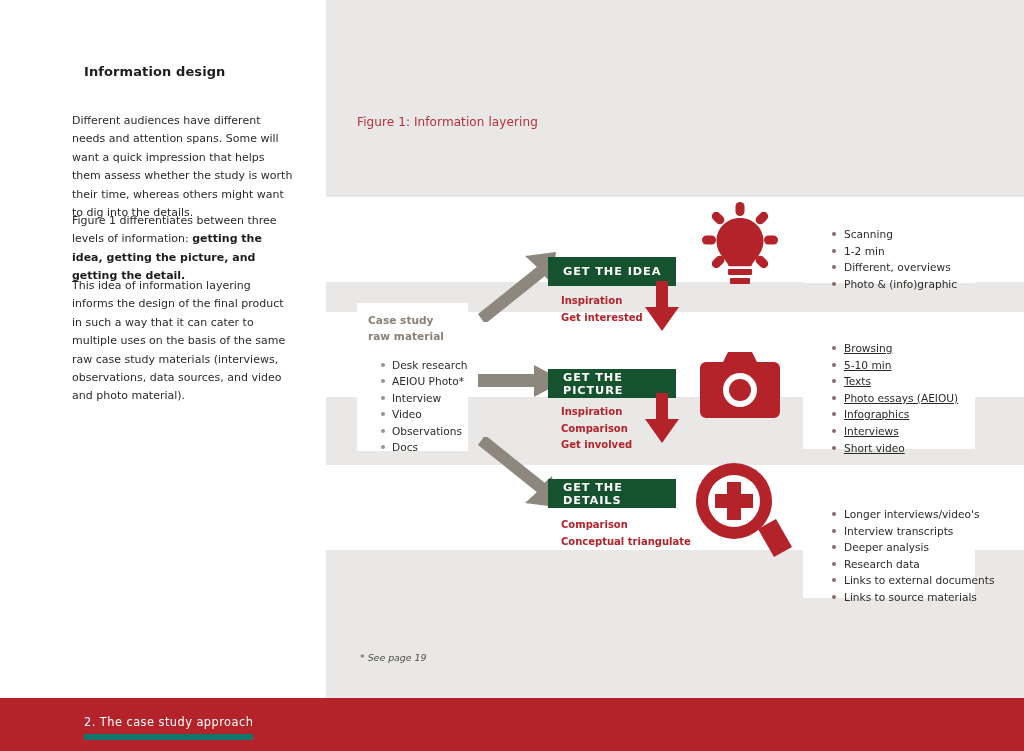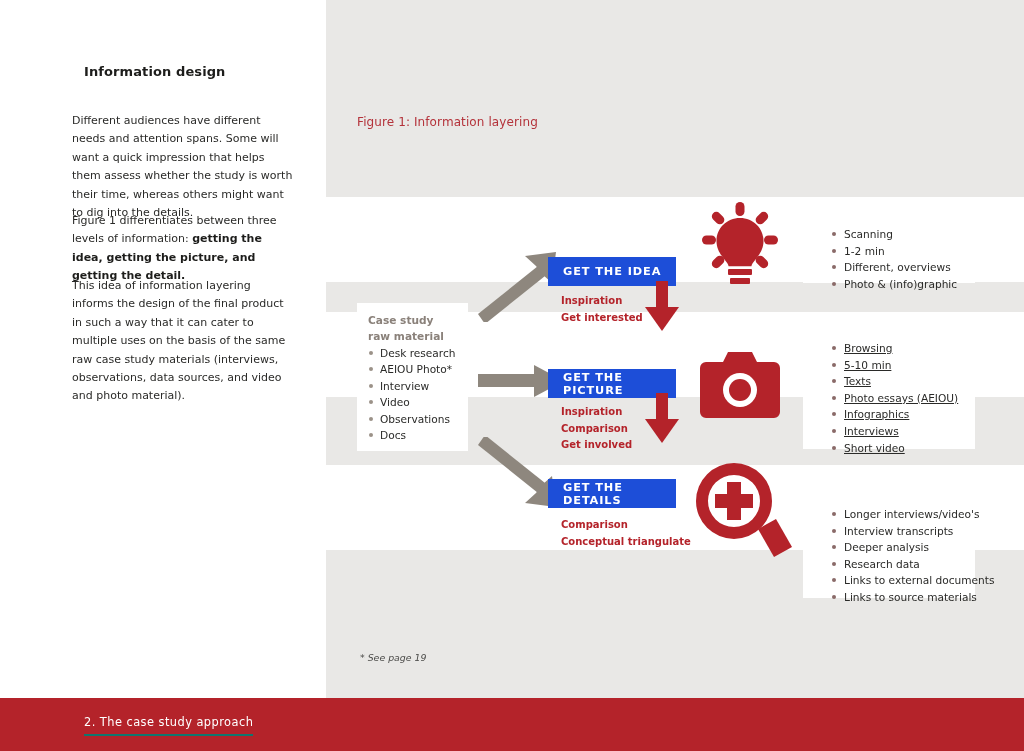--- a/index.html
+++ b/index.html
@@ -52,32 +52,32 @@
   .raw-card{
     position:absolute;left:357px;top:303px;width:111px;height:148px;
     background:#ffffff;
   }
   .raw-head{
     position:absolute;left:368px;top:312px;width:100px;
     font-size:10.6px;font-weight:bold;line-height:16px;color:#8a817a;
   }
   .raw-list{
     position:absolute;left:368px;top:345px;width:110px;
-    margin:0;padding:0;list-style:none;
+    margin:12px;padding:0;list-style:none;
     font-size:10.6px;line-height:16.4px;color:#2a2a28;
   }
   .raw-list li{position:relative;padding-left:12px;}
   .raw-list li::before{
     content:"";position:absolute;left:1px;top:6px;
     width:4px;height:4px;border-radius:50%;background:#9b9288;
   }
 
   
   .red-bar{
-    position:absolute;height:29px;background:#1d4ed8;
+    position:absolute;height:29px;background:#14532d;
     display:flex;align-items:center;
   }
   .red-bar span{
     color:#ffffff;font-size:11.3px;font-weight:bold;letter-spacing:.9px;
     padding-left:15px;
   }
   .bar1{left:548px;top:257px;width:128px;}
   .bar2{left:548px;top:369px;width:128px;}
   .bar3{left:548px;top:479px;width:128px;}
 
@@ -133,21 +133,21 @@
   }
 
   
   .footer{
     position:absolute;left:0;top:698px;width:1024px;height:53px;
     background:#b4232a;
   }
   .footer-text{
     position:absolute;left:84px;top:715px;
     font-size:11.4px;color:#ffffff;letter-spacing:.45px;
-    padding-bottom:5px;border-bottom:2px solid #0f766e;
+    padding-bottom:5px;border-bottom:6px solid #0f766e;
   }
 </style>
 </head>
 <body>
 
 <div class="page">
 
   <div class="left-panel"></div>
   <div class="right-panel"></div>
 

